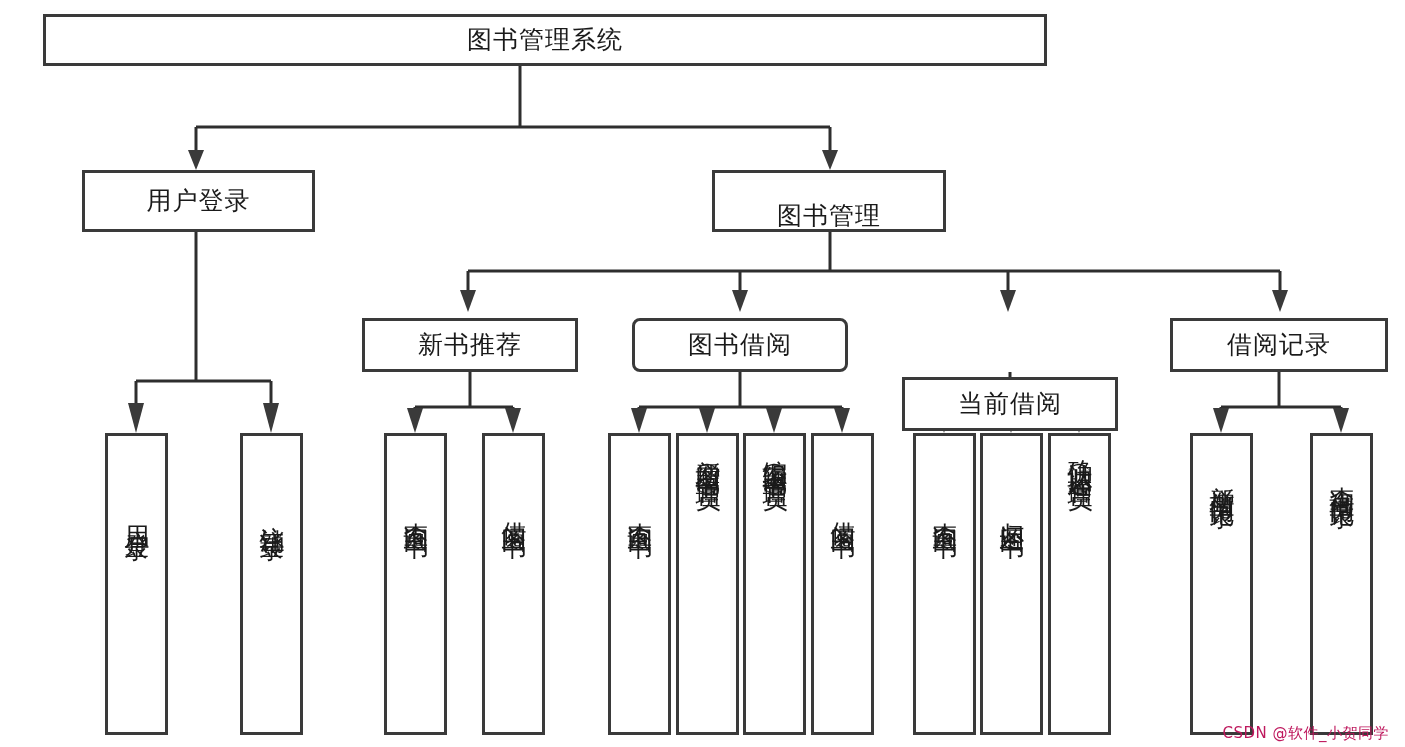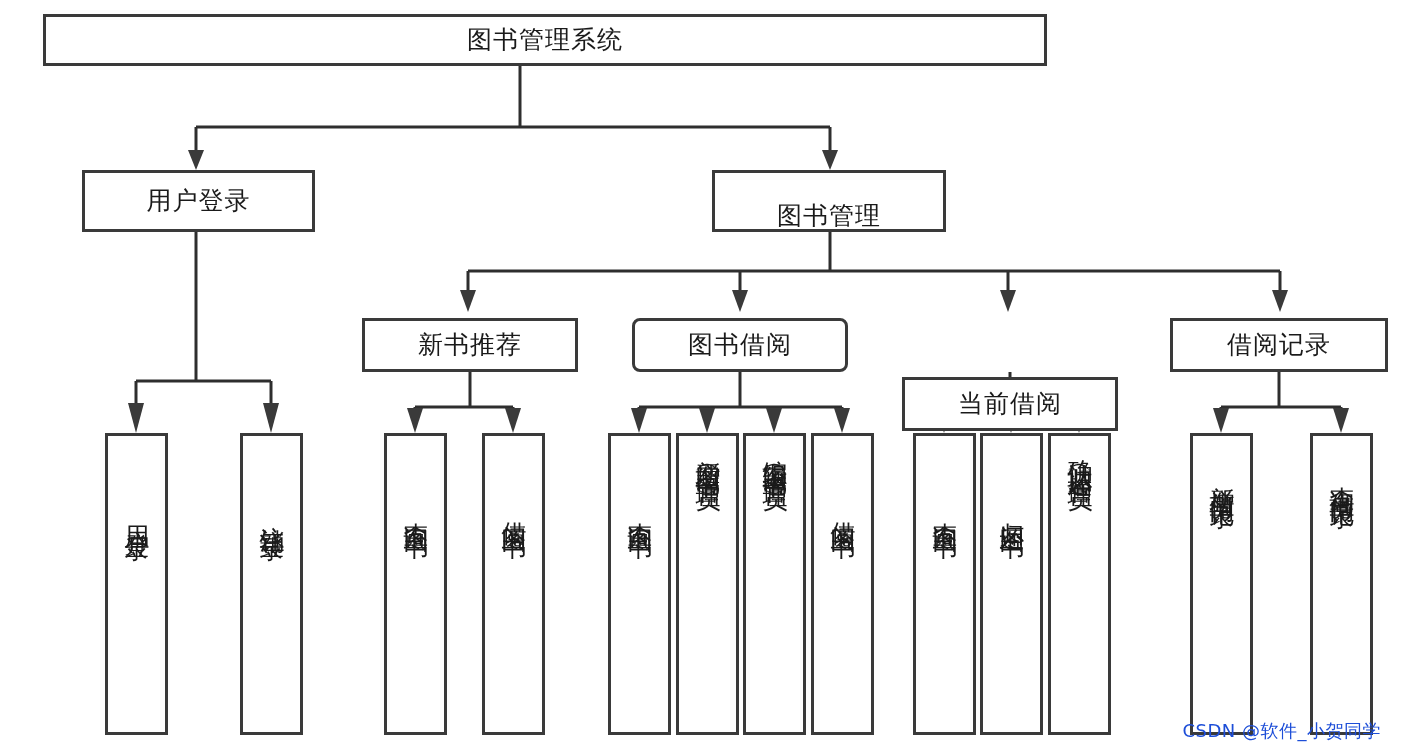--- a/index.html
+++ b/index.html
@@ -61,24 +61,24 @@
   svg#wires path, svg#wires line {
     stroke: #2e2e2e;
     stroke-width: 3;
     fill: none;
   }
   svg#wires polygon {
     fill: #3a3a3a;
   }
   #watermark {
     position: absolute;
-    right: 24px;
+    right: 16px;
     bottom: 4px;
-    font-size: 18px;
-    color: #1d4ed8;
+    font-size: 15px;
+    color: #be185d;
     white-space: nowrap;
     letter-spacing: 0.5px;
   }
 </style>
 </head>
 <body>
 
 <div id="canvas">
 
   <svg id="wires" viewBox="0 0 1405 747">

